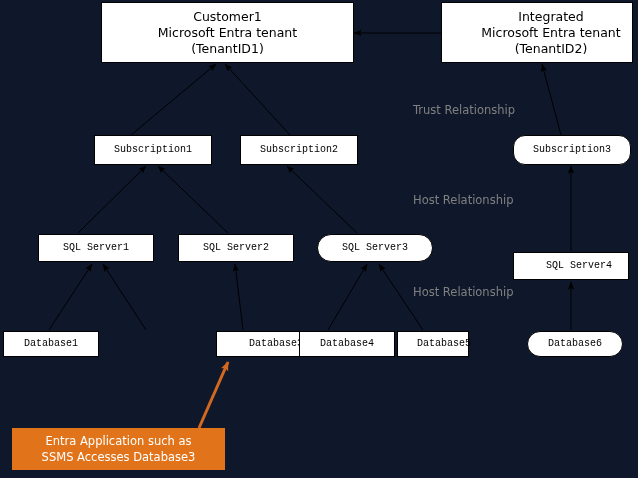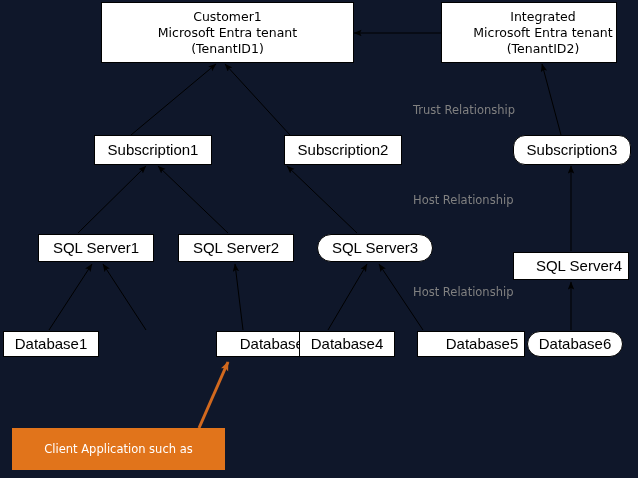--- a/index.html
+++ b/index.html
@@ -24,22 +24,22 @@
     text-align:center;
     z-index:2;
   }
   .tenant{
     font-family:"DejaVu Sans", sans-serif;
     font-size:12.5px;
     line-height:16px;
   }
   .tenant span{display:block;white-space:nowrap;}
   .mono{
-    font-family:Liberation Sans, sans-serif;
-    font-size:15px;
+    font-family:Liberation Mono, monospace;
+    font-size:10px;
     line-height:14px;
     white-space:nowrap;
   }
   .label{
     position:absolute;
     color:#808080;
     font-family:"DejaVu Sans", sans-serif;
     font-size:11.5px;
     line-height:14px;
     white-space:nowrap;
@@ -107,30 +107,30 @@
 
     <line x1="199" y1="428" x2="228" y2="362" stroke="#D2691E" stroke-width="3" marker-end="url(#ah-orange)"></line>
   </svg>
 
   <div class="node tenant" style="left:101px;top:2px;width:253px;height:61px;">
     <span>Customer1</span>
     <span>Microsoft Entra tenant</span>
     <span>(TenantID1)</span>
   </div>
 
-  <div class="node tenant" style="left:441px;top:2px;width:176px;height:61px;padding-left:28px;">
+  <div class="node tenant" style="left:441px;top:2px;width:192px;height:61px;padding-left:28px;">
     <span>Integrated</span>
     <span>Microsoft Entra tenant</span>
     <span>(TenantID2)</span>
   </div>
 
   <div class="node mono" style="left:94px;top:135px;width:118px;height:30px;">
     <span>Subscription1</span>
   </div>
-  <div class="node mono" style="left:240px;top:135px;width:118px;height:30px;margin-left:44px;">
+  <div class="node mono" style="left:240px;top:135px;width:118px;height:30px;">
     <span>Subscription2</span>
   </div>
   <div class="node mono" style="left:513px;top:135px;width:118px;height:30px;border-radius:12px;">
     <span>Subscription3</span>
   </div>
 
   <div class="node mono" style="left:38px;top:234px;width:116px;height:28px;">
     <span>SQL Server1</span>
   </div>
   <div class="node mono" style="left:178px;top:234px;width:116px;height:28px;">
@@ -145,28 +145,29 @@
 
   <div class="node mono" style="left:3px;top:331px;width:96px;height:26px;">
     <span>Database1</span>
   </div>
   <div class="node mono" style="left:216px;top:331px;width:120px;height:26px;text-align:right;">
     <span>Database3</span>
   </div>
   <div class="node mono" style="left:299px;top:331px;width:96px;height:26px;">
     <span>Database4</span>
   </div>
-  <div class="node mono" style="left:417px;top:331px;width:108px;height:26px;padding-left:22px;">
+  <div class="node mono" style="left:397px;top:331px;width:72px;height:26px;padding-left:22px;">
     <span>Database5</span>
   </div>
   <div class="node mono" style="left:527px;top:331px;width:96px;height:26px;border-radius:13px;">
     <span>Database6</span>
   </div>
 
   <div class="label" style="left:413px;top:91px;margin-top:12px;">Trust Relationship</div>
   <div class="label" style="left:413px;top:193px;">Host Relationship</div>
   <div class="label" style="left:413px;top:285px;">Host Relationship</div>
 
   <div class="callout" style="left:12px;top:428px;width:213px;height:42px;">
-    <span>Client Application such as</span>
+    <span>Entra Application such as</span>
+    <span>SSMS Accesses Database3</span>
   </div>
 
 </div>
 
 </body></html>

